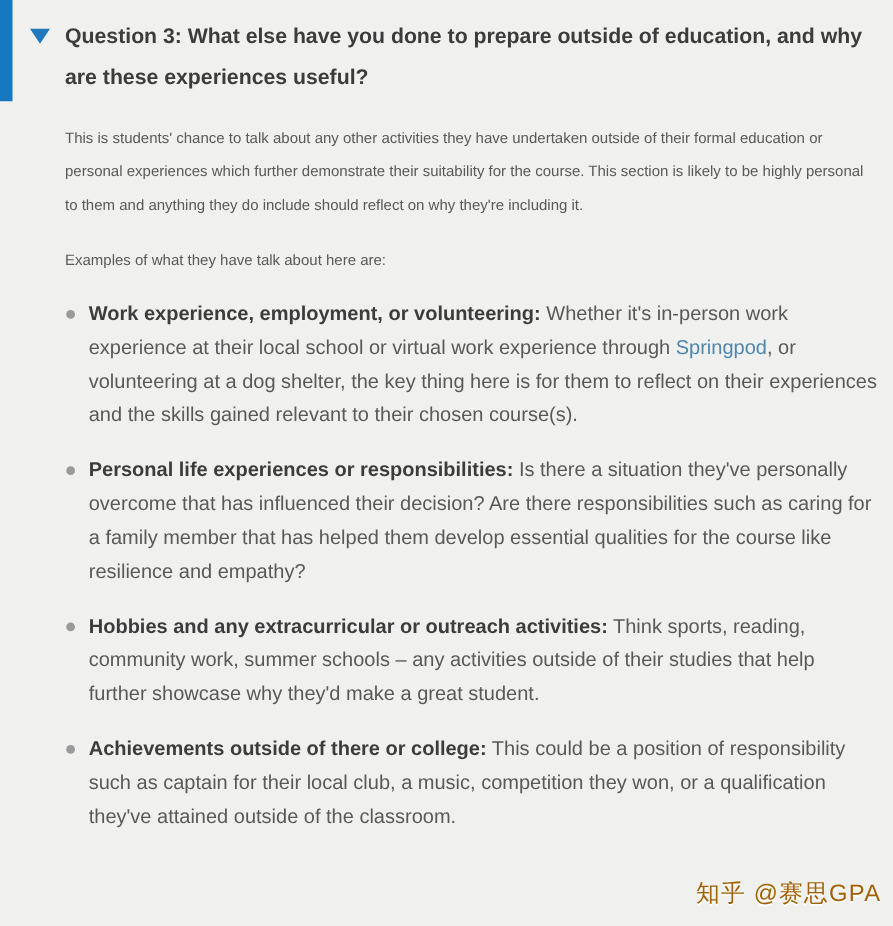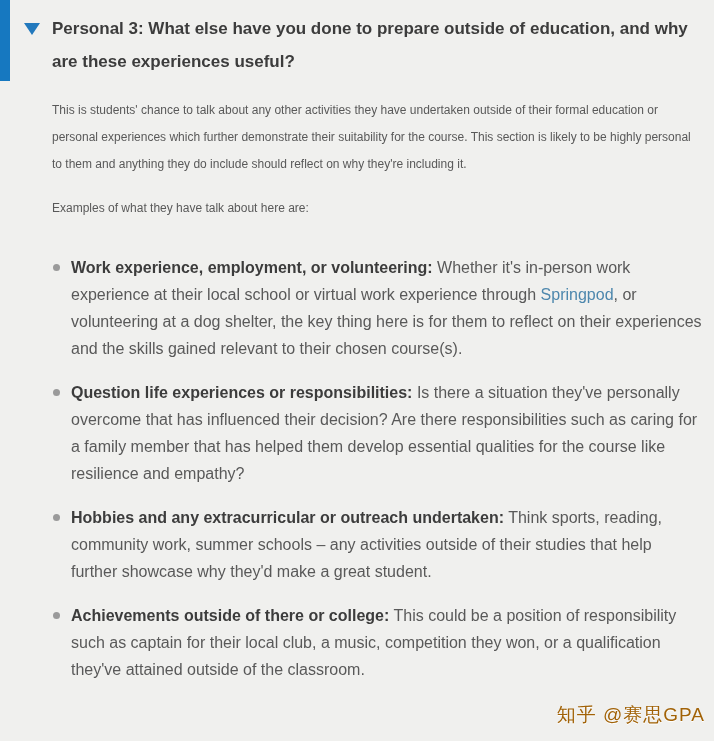--- a/index.html
+++ b/index.html
@@ -37,21 +37,21 @@
     padding:19px 12px 0 52px;
   }
   .para{
     margin:0 0 17px 0;
     font-size:12px;line-height:27px;
     color:#595959;
   }
   .lead{margin:0;}
   ul.examples{
     list-style:none;
-    margin:32px 0 0 0;padding:0;
+    margin:16px 0 0 0;padding:0;
   }
   ul.examples li{
     position:relative;
     padding-left:19px;
     margin:0 0 17px 0;
     font-size:16px;line-height:27px;
     color:#595959;
   }
   .dot{
     position:absolute;left:1px;top:10px;
@@ -70,31 +70,31 @@
     white-space:nowrap;
   }
 </style>
 </head>
 <body>
 
 <div class="accent-bar"></div>
 
 <div class="header">
   <span class="triangle"></span>
-  <h2 class="title">Personal 3: What else have you done to prepare outside of education, and why are these experiences useful?</h2>
+  <h2 class="title">Question 3: What else have you done to prepare outside of education, and why are these experiences useful?</h2>
 </div>
 
 <div class="content">
   <p class="para">This is students' chance to talk about any other activities they have undertaken outside of their formal education or personal experiences which further demonstrate their suitability for the course. This section is likely to be highly personal to them and anything they do include should reflect on why they're including it.</p>
   <p class="para lead">Examples of what they have talk about here are:</p>
 
   <ul class="examples">
     <li><span class="dot"></span><span class="li-text"><strong>Work experience, employment, or volunteering:</strong><span> Whether it's in-person work experience at their local school or virtual work experience through </span><a class="link">Springpod</a><span>, or volunteering at a dog shelter, the key thing here is for them to reflect on their experiences and the skills gained relevant to their chosen course(s).</span></span></li>
 
-    <li><span class="dot"></span><span class="li-text"><strong>Question life experiences or responsibilities:</strong><span> Is there a situation they've personally overcome that has influenced their decision? Are there responsibilities such as caring for a family member that has helped them develop essential qualities for the course like resilience and empathy?</span></span></li>
+    <li><span class="dot"></span><span class="li-text"><strong>Personal life experiences or responsibilities:</strong><span> Is there a situation they've personally overcome that has influenced their decision? Are there responsibilities such as caring for a family member that has helped them develop essential qualities for the course like resilience and empathy?</span></span></li>
 
-    <li><span class="dot"></span><span class="li-text"><strong>Hobbies and any extracurricular or outreach undertaken:</strong><span> Think sports, reading, community work, summer schools – any activities outside of their studies that help further showcase why they'd make a great student.</span></span></li>
+    <li><span class="dot"></span><span class="li-text"><strong>Hobbies and any extracurricular or outreach activities:</strong><span> Think sports, reading, community work, summer schools – any activities outside of their studies that help further showcase why they'd make a great student.</span></span></li>
 
     <li><span class="dot"></span><span class="li-text"><strong>Achievements outside of there or college:</strong><span> This could be a position of responsibility such as captain for their local club, a music, competition they won, or a qualification they've attained outside of the classroom.</span></span></li>
   </ul>
 </div>
 
 <div class="watermark">知乎 @赛思GPA</div>
 
 </body></html>

